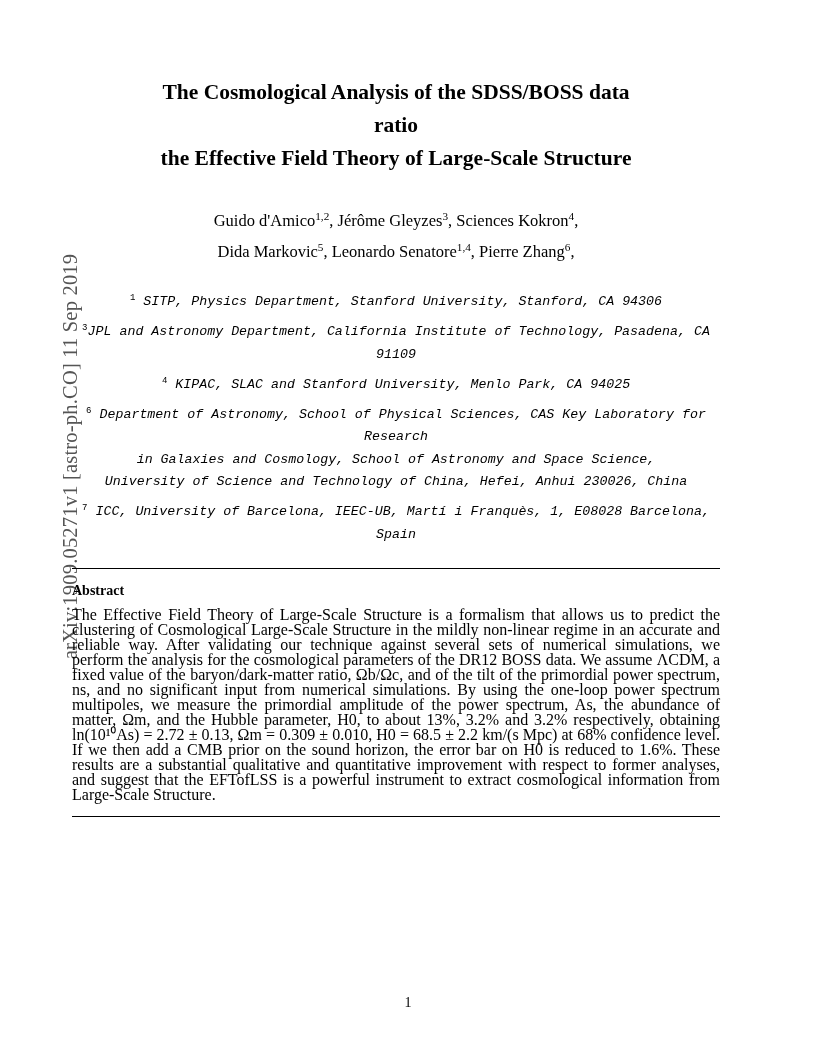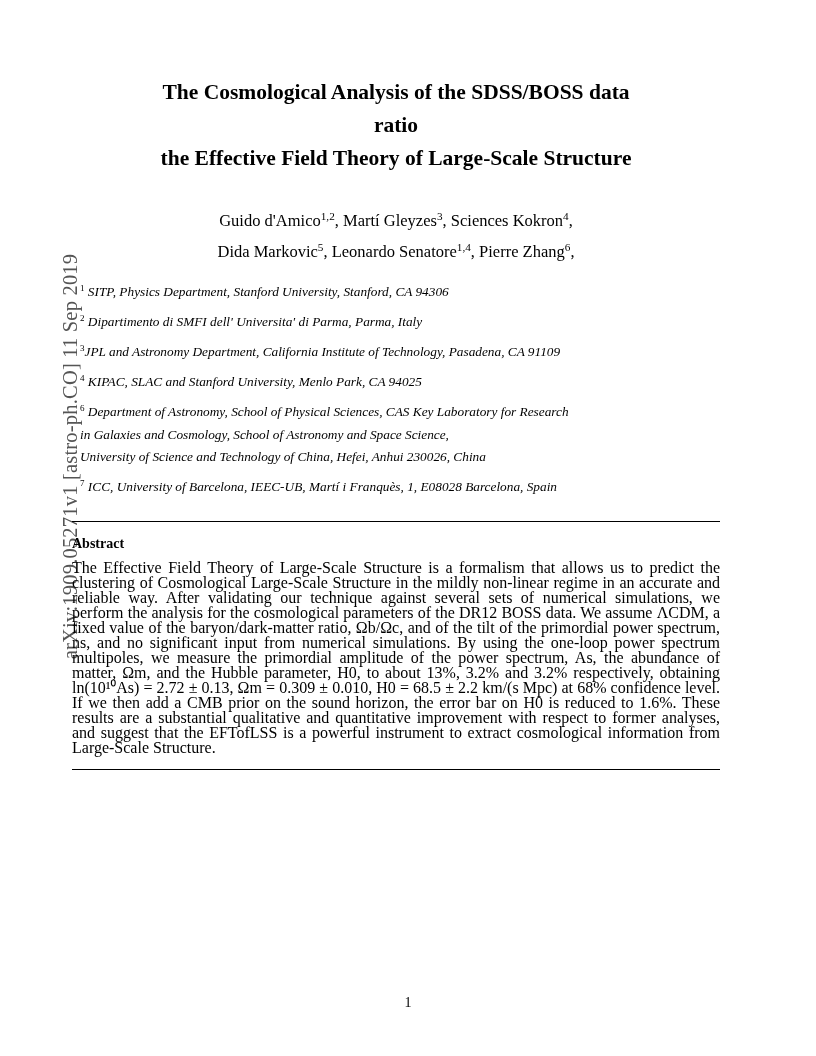--- a/index.html
+++ b/index.html
@@ -54,25 +54,26 @@
     margin-top: 30px;
     text-align: center;
     font-size: 16.5px;
     line-height: 31px;
   }
   .authors .line { display: block; }
 
   sup { font-size: 0.68em; vertical-align: super; line-height: 0; }
 
   .affiliations {
-    margin-top: 14px;
-    text-align: left;
+    margin-top: 24px;
+    text-align: center;
     font-style: italic;
     font-size: 13.3px;
     line-height: 22.5px;
+    font-family: Liberation Mono, monospace;
   }
   .affil {
     display: block;
     margin-bottom: 7.5px;
     padding: 0 8px;
   }
   .affil .sub { display: block; }
   .affil sup { font-style: normal; }
 
   .rule {
@@ -119,27 +120,26 @@
 
   <div class="content">
 
     <h1 class="title">
       <span class="line">The Cosmological Analysis of the SDSS/BOSS data</span>
       <span class="line">ratio</span>
       <span class="line">the Effective Field Theory of Large-Scale Structure</span>
     </h1>
 
     <div class="authors">
-      <span class="line"><span>Guido d'Amico</span><sup>1,2</sup><span>, Martí Gleyzes</span><sup>3</sup><span>, Sciences Kokron</span><sup>4</sup><span>,</span></span>
+      <span class="line"><span>Guido d'Amico</span><sup>1,2</sup><span>, Jérôme Gleyzes</span><sup>3</sup><span>, Sciences Kokron</span><sup>4</sup><span>,</span></span>
       <span class="line"><span>Dida Markovic</span><sup>5</sup><span>, Leonardo Senatore</span><sup>1,4</sup><span>, Pierre Zhang</span><sup>6</sup><span>,</span></span>
     </div>
 
     <div class="affiliations">
       <span class="affil"><sup>1</sup> <span>SITP, Physics Department, Stanford University, Stanford, CA 94306</span></span>
-      <span class="affil"><sup>2</sup> <span>Dipartimento di SMFI dell' Universita' di Parma, Parma, Italy</span></span>
       <span class="affil"><sup>3</sup><span>JPL and Astronomy Department, California Institute of Technology, Pasadena, CA 91109</span></span>
       <span class="affil"><sup>4</sup> <span>KIPAC, SLAC and Stanford University, Menlo Park, CA 94025</span></span>
       <span class="affil"><sup>6</sup> <span>Department of Astronomy, School of Physical Sciences, CAS Key Laboratory for Research</span><span class="sub">in Galaxies and Cosmology, School of Astronomy and Space Science,</span><span class="sub">University of Science and Technology of China, Hefei, Anhui 230026, China</span></span>
       <span class="affil"><sup>7</sup> <span>ICC, University of Barcelona, IEEC-UB, Martí i Franquès, 1, E08028 Barcelona, Spain</span></span>
     </div>
 
     <hr class="rule">
 
     <div class="abstract-head">Abstract</div>
     <div class="abstract-body">The Effective Field Theory of Large-Scale Structure is a formalism that allows us to predict the clustering of Cosmological Large-Scale Structure in the mildly non-linear regime in an accurate and reliable way. After validating our technique against several sets of numerical simulations, we perform the analysis for the cosmological parameters of the DR12 BOSS data. We assume ΛCDM, a fixed value of the baryon/dark-matter ratio, Ωb/Ωc, and of the tilt of the primordial power spectrum, ns, and no significant input from numerical simulations. By using the one-loop power spectrum multipoles, we measure the primordial amplitude of the power spectrum, As, the abundance of matter, Ωm, and the Hubble parameter, H0, to about 13%, 3.2% and 3.2% respectively, obtaining ln(10¹⁰As) = 2.72 ± 0.13, Ωm = 0.309 ± 0.010, H0 = 68.5 ± 2.2 km/(s Mpc) at 68% confidence level. If we then add a CMB prior on the sound horizon, the error bar on H0 is reduced to 1.6%. These results are a substantial qualitative and quantitative improvement with respect to former analyses, and suggest that the EFTofLSS is a powerful instrument to extract cosmological information from Large-Scale Structure.</div>

